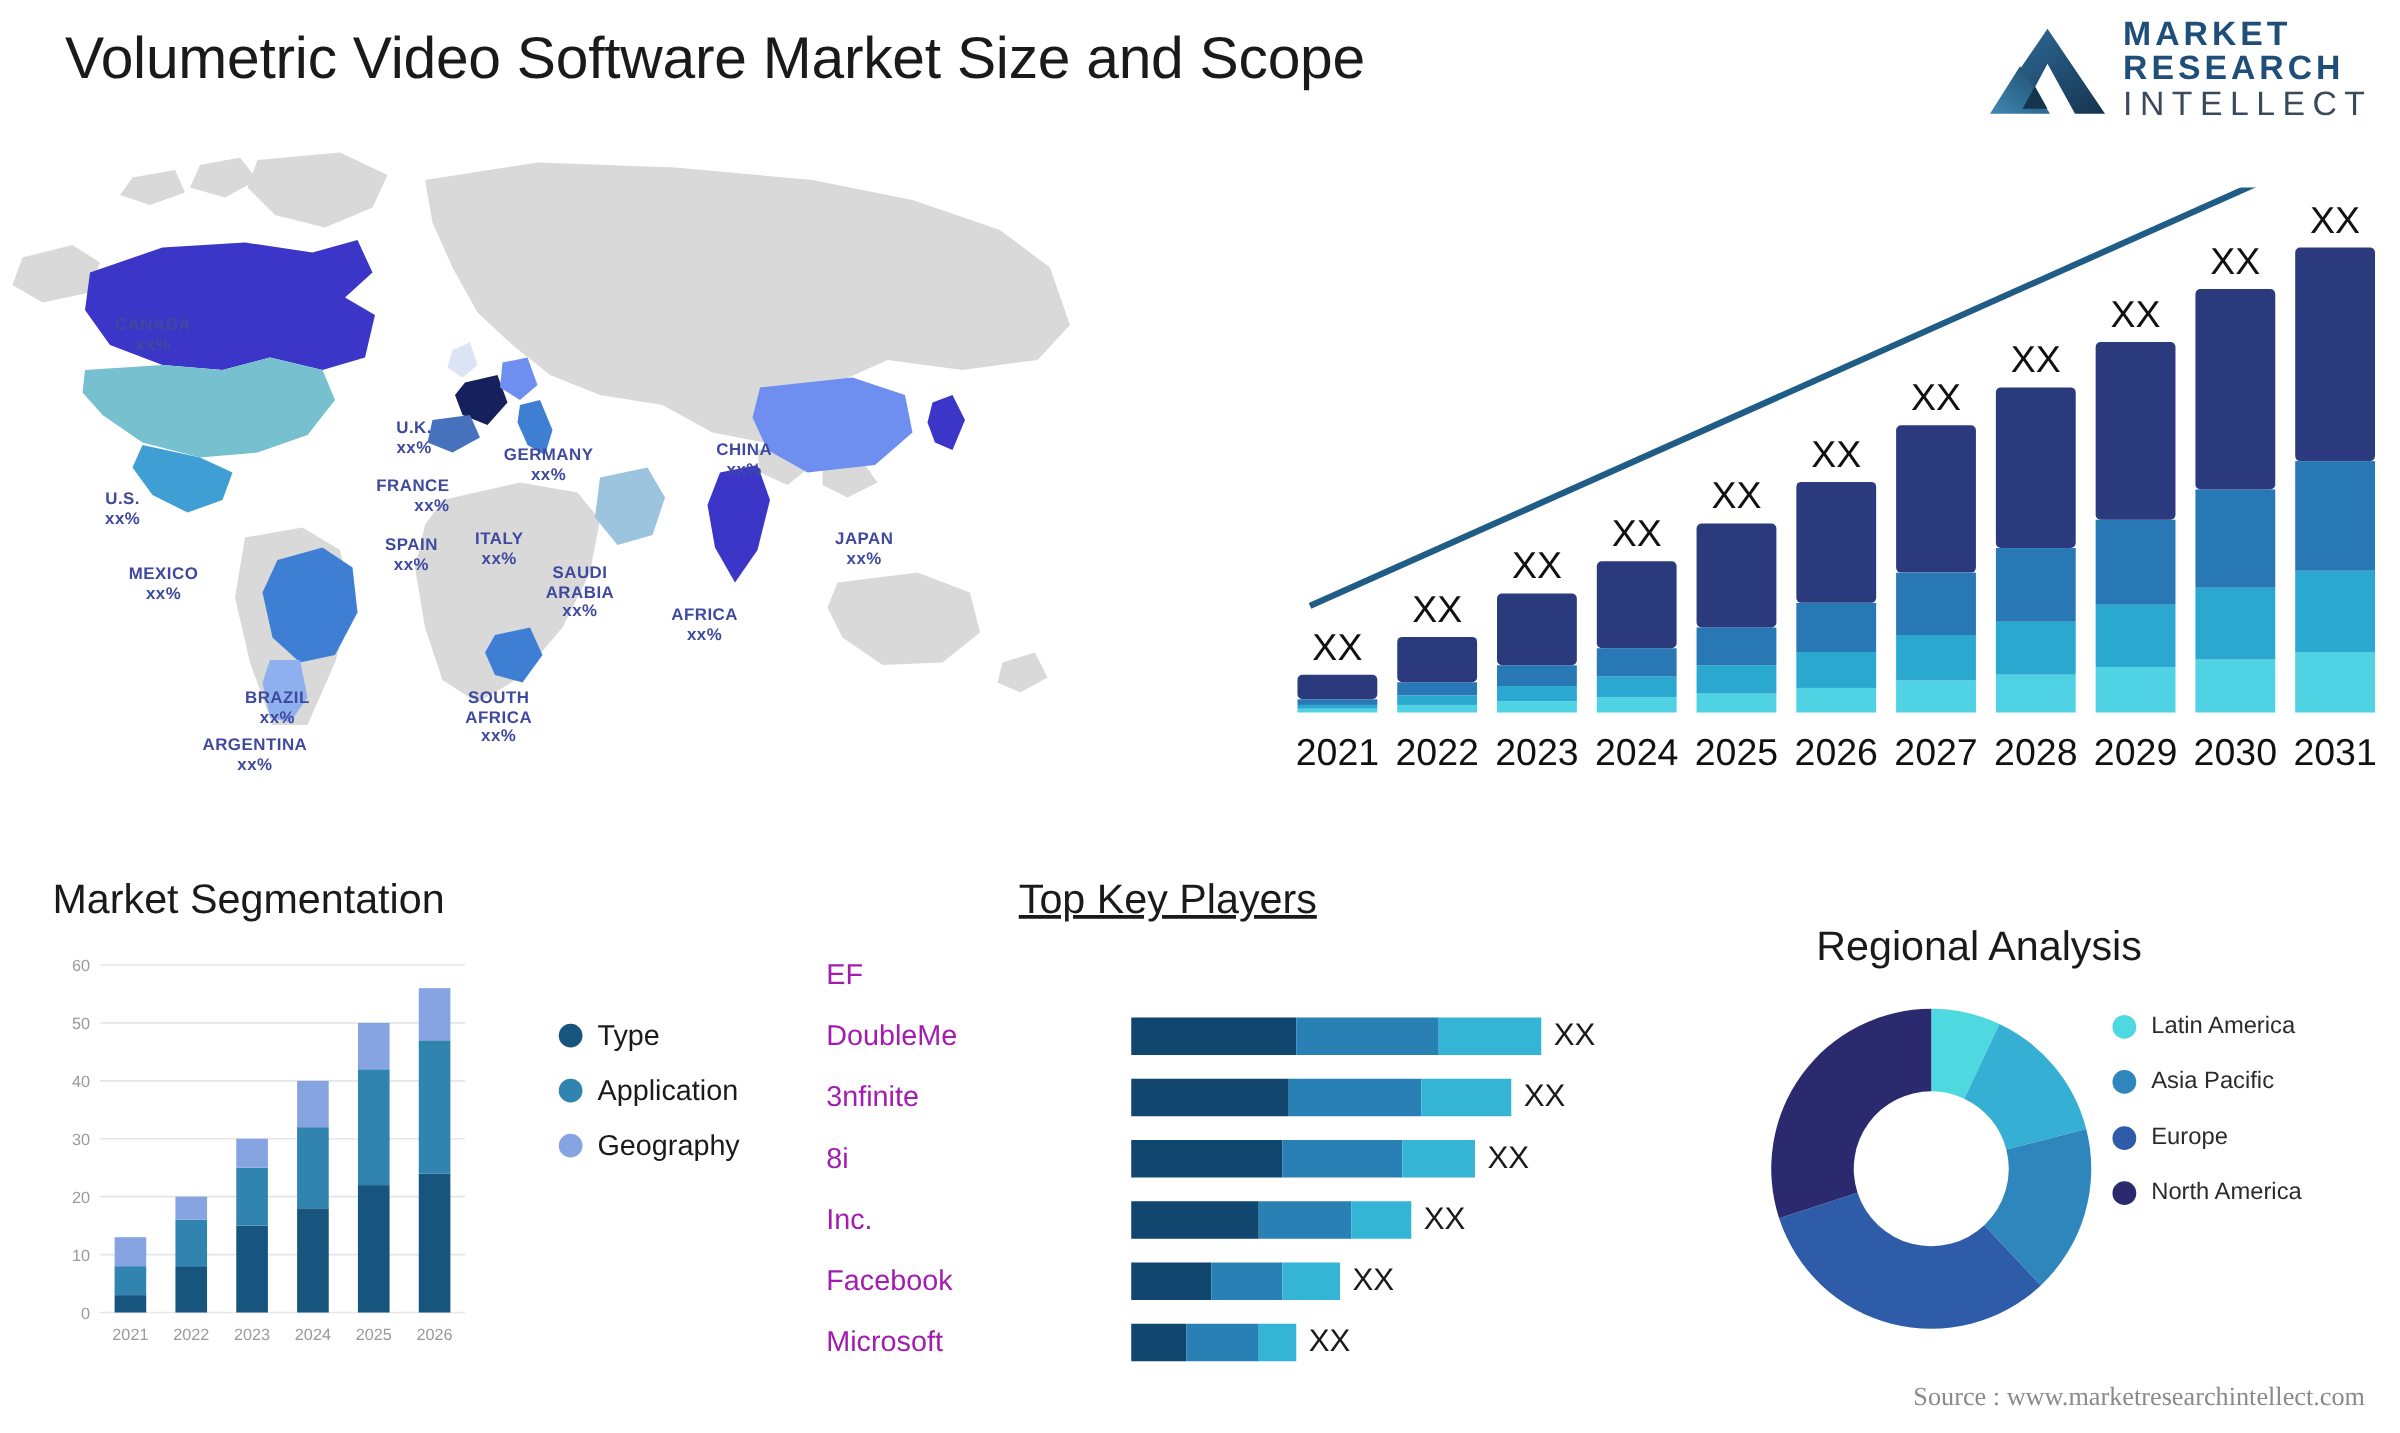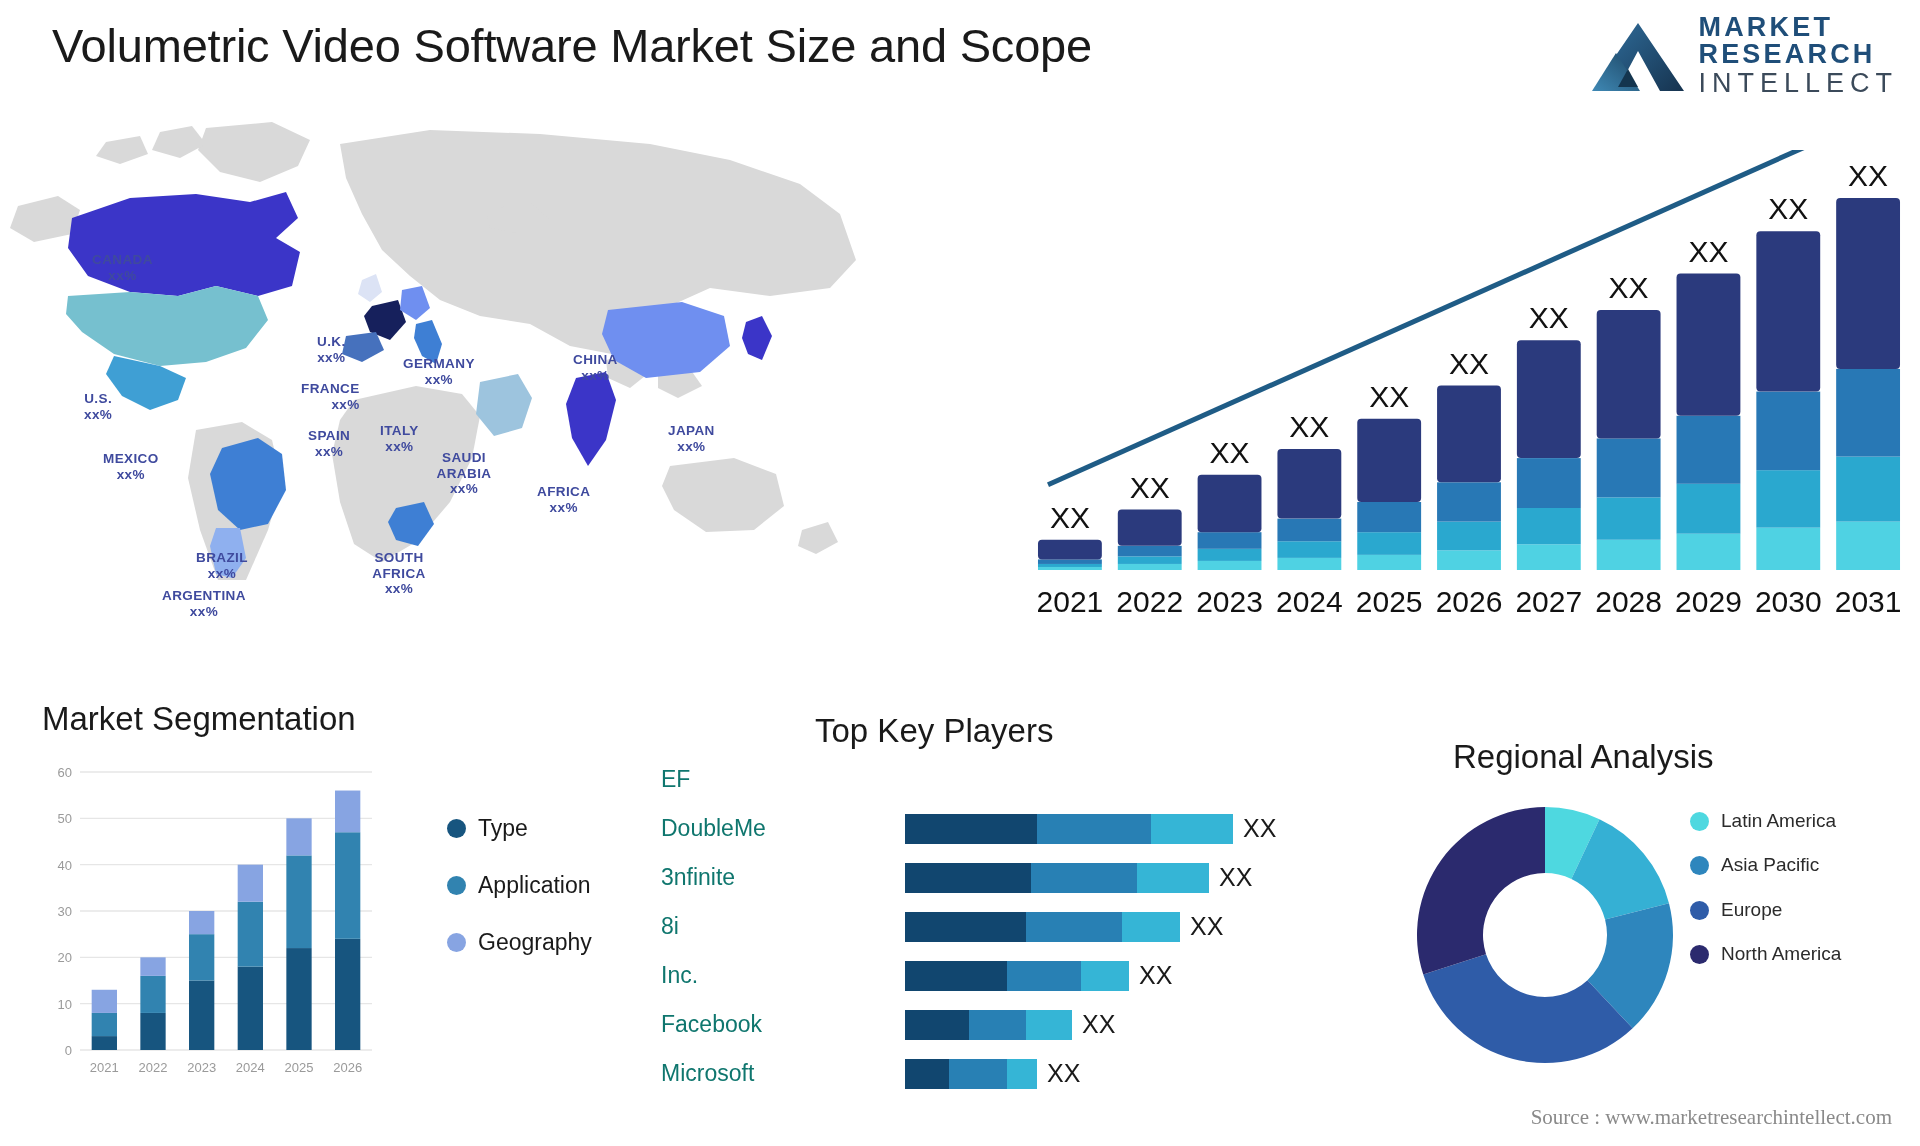--- a/index.html
+++ b/index.html
@@ -33,31 +33,31 @@
   
   #market-size-chart{position:absolute;left:1010px;top:150px;width:900px;height:500px;}
   #market-size-chart svg{width:100%;height:100%;display:block;}
 
   
   #segmentation-section{position:absolute;left:42px;top:700px;width:600px;height:430px;}
   .sec-title{font-size:33px;color:#1a1a1a;font-weight:400;}
   #segmentation-title{position:absolute;left:0;top:0;}
   #segmentation-chart{position:absolute;left:0px;top:58px;width:380px;height:330px;}
   #segmentation-chart svg{width:100%;height:100%;display:block;}
-  #segmentation-legend{position:absolute;left:405px;top:115px;display:flex;flex-direction:column;gap:30px;}
+  #segmentation-legend{position:absolute;left:405px;top:115px;display:flex;flex-direction:column;gap:17px;}
   .seg-leg-item{display:flex;align-items:center;gap:12px;}
   .seg-dot{width:19px;height:19px;border-radius:50%;display:block;}
   .seg-leg-label{font-size:23px;color:#1a1a1a;}
 
   
   #players-section{position:absolute;left:655px;top:700px;width:740px;height:430px;}
-  #players-title{position:absolute;left:160px;top:12px;}
+  #players-title{position:absolute;left:160px;top:0;text-decoration:underline;}
   #players-list{position:absolute;left:0;top:55px;width:740px;}
   .player-row{display:flex;align-items:center;height:49px;}
-  .player-name{width:250px;font-size:23px;color:#0f766e;padding-left:6px;box-sizing:border-box;}
+  .player-name{width:250px;font-size:23px;color:#a21caf;padding-left:6px;box-sizing:border-box;}
   .player-bar{height:30px;display:flex;}
   .pb-seg{height:100%;}
   .player-val{font-size:25px;color:#1a1a1a;margin-left:10px;font-weight:400;}
 
   
   #regional-section{position:absolute;left:1415px;top:700px;width:500px;height:430px;margin-top:38px;}
   #regional-title{position:absolute;left:38px;top:0;}
   #donut-chart{position:absolute;left:-5px;top:62px;width:270px;height:270px;}
   #donut-chart svg{width:100%;height:100%;display:block;}
   #regional-legend{position:absolute;left:275px;top:72px;display:flex;flex-direction:column;gap:22px;}

